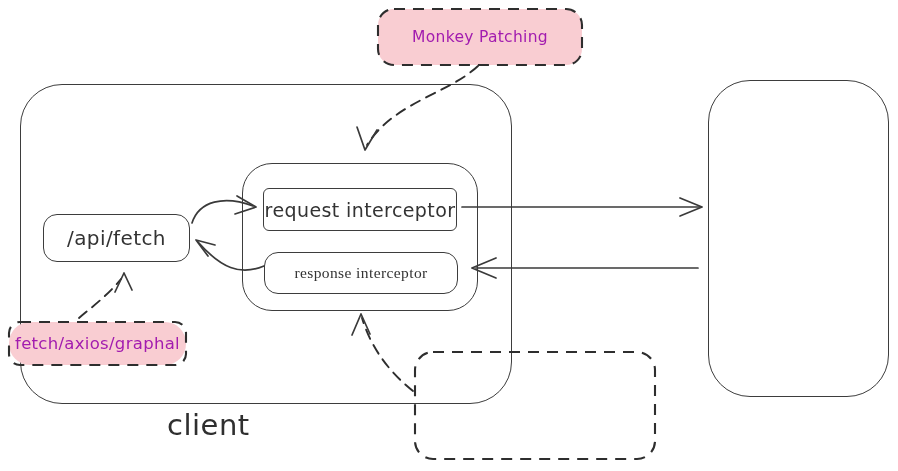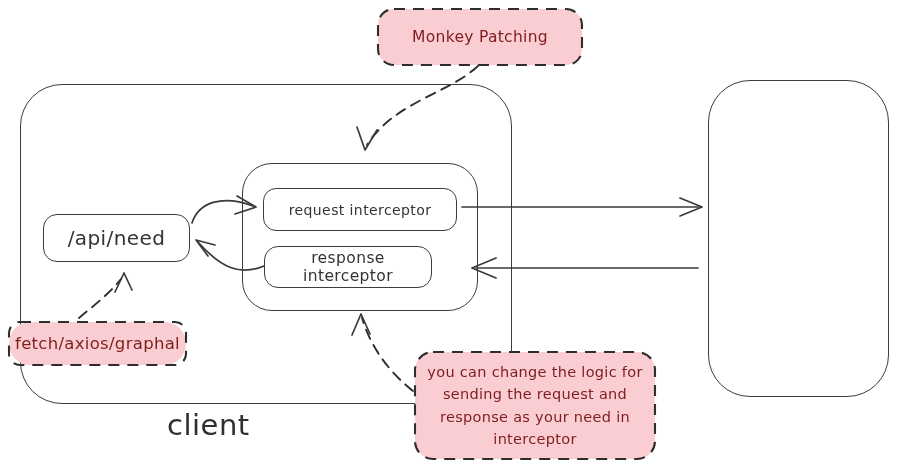--- a/index.html
+++ b/index.html
@@ -45,41 +45,42 @@
     letter-spacing: 0.4px;
   }
   .api-box {
     left: 43px; top: 214px; width: 147px; height: 48px;
     border-radius: 14px;
     font-size: 20px;
     z-index: 1;
   }
   .req-box {
     left: 263px; top: 188px; width: 194px; height: 43px;
-    border-radius: 13px;
-    font-size: 14px;
+    border-radius: 6px;
+    font-size: 19px;
     z-index: 1;
   }
   .res-box {
-    left: 264px; top: 246px; width: 168px; height: 42px;
+    left: 264px; top: 252px; width: 194px; height: 42px;
     border-radius: 14px;
     font-size: 15.5px;
     z-index: 1;
+    font-family: Liberation Serif, serif;
   }
   .pink {
     position: absolute;
     background: #f9cdd2;
     display: flex;
     align-items: center;
     justify-content: center;
     text-align: center;
     box-sizing: border-box;
     z-index: 2;
     letter-spacing: 0.3px;
-    color: #7f1d1d;
+    color: #a21caf;
   }
   .monkey-box {
     left: 378px; top: 9px; width: 204px; height: 56px;
     border-radius: 16px;
     font-size: 15.5px;
   }
   .fetch-box {
     left: 9px; top: 322px; width: 177px; height: 43px;
     border-radius: 21px;
     font-size: 16.5px;
@@ -130,37 +131,34 @@
 </head>
 <body>
 
 <div id="canvas">
 
   <div class="box client-box"></div>
   <div class="box server-box"></div>
   <div class="box group-box"></div>
 
   <div class="box small-box api-box">
-    <span>/api/need</span>
+    <span>/api/fetch</span>
   </div>
   <div class="box small-box req-box">
     <span>request interceptor</span>
   </div>
   <div class="box small-box res-box">
     <span>response interceptor</span>
   </div>
 
   <div class="pink monkey-box">
     <span>Monkey Patching</span>
   </div>
   <div class="pink fetch-box">
     <span>fetch/axios/graphal</span>
-  </div>
-  <div class="pink note-box">
-    <span>you can change the logic for sending the request and response as your need in interceptor</span>
   </div>
 
   <div class="big-label client-label">client</div>
 
   <svg class="overlay" viewBox="0 0 898 471">
 
     <rect class="dashrect" x="378" y="9" width="204" height="56" rx="16"></rect>
     <rect class="dashrect" x="9" y="322" width="177" height="43" rx="11"></rect>
     <rect class="dashrect" x="415" y="352" width="240" height="107" rx="18"></rect>
 

